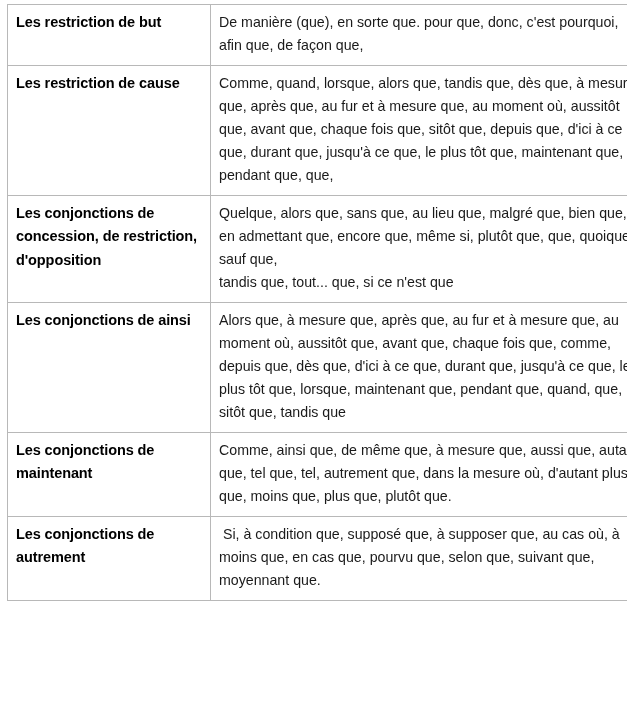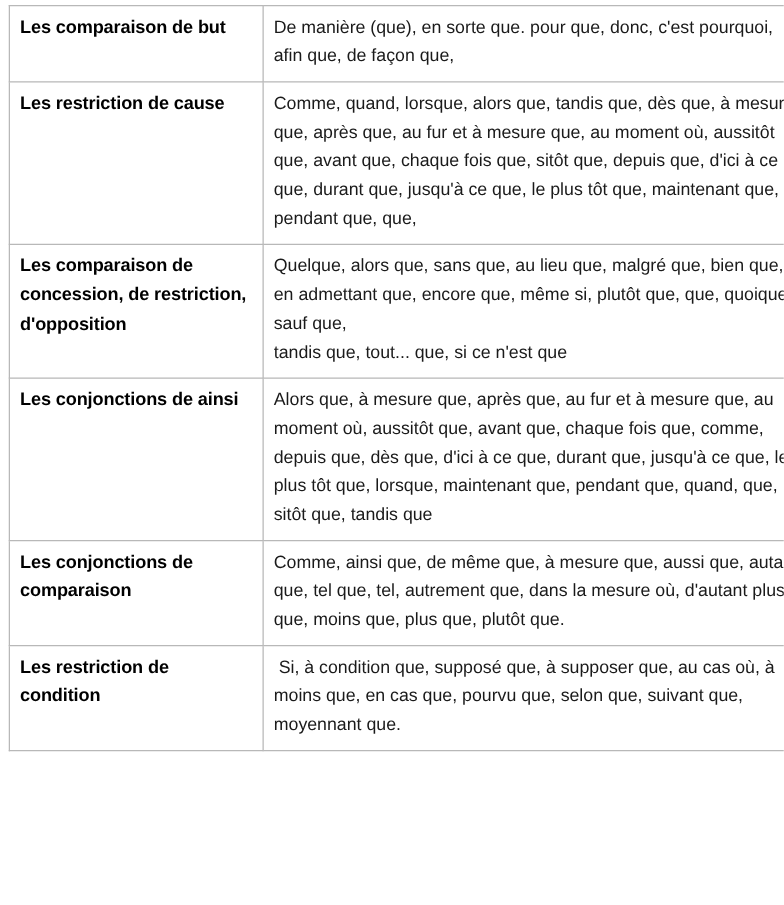--- a/index.html
+++ b/index.html
@@ -56,67 +56,67 @@
 </style>
 </head>
 <body>
 
 <div class="page">
   <table class="conj-table">
     <tbody>
 
       <tr>
         <td class="col-label">
-          <span class="cat-label">Les comparaison de but</span>
+          <span class="cat-label">Les restriction de but</span>
         </td>
         <td class="col-items">
           <span class="cat-items">De manière (que), en sorte que. pour que, donc, c'est pourquoi, afin que, de façon que,</span>
         </td>
       </tr>
 
       <tr>
         <td class="col-label">
           <span class="cat-label">Les restriction de cause</span>
         </td>
         <td class="col-items">
           <span class="cat-items">Comme, quand, lorsque, alors que, tandis que, dès que, à mesure que, après que, au fur et à mesure que, au moment où, aussitôt que, avant que, chaque fois que, sitôt que, depuis que, d'ici à ce que, durant que, jusqu'à ce que, le plus tôt que, maintenant que, pendant que, que,</span>
         </td>
       </tr>
 
       <tr>
         <td class="col-label">
-          <span class="cat-label">Les comparaison de concession, de restriction, d'opposition</span>
+          <span class="cat-label">Les conjonctions de concession, de restriction, d'opposition</span>
         </td>
         <td class="col-items">
           <span class="cat-items">Quelque, alors que, sans que, au lieu que, malgré que, bien que, en admettant que, encore que, même si, plutôt que, que, quoique, sauf que,
 tandis que, tout... que, si ce n'est que</span>
         </td>
       </tr>
 
       <tr>
         <td class="col-label">
           <span class="cat-label">Les conjonctions de ainsi</span>
         </td>
         <td class="col-items">
           <span class="cat-items">Alors que, à mesure que, après que, au fur et à mesure que, au moment où, aussitôt que, avant que, chaque fois que, comme, depuis que, dès que, d'ici à ce que, durant que, jusqu'à ce que, le plus tôt que, lorsque, maintenant que, pendant que, quand, que, sitôt que, tandis que</span>
         </td>
       </tr>
 
       <tr>
         <td class="col-label">
-          <span class="cat-label">Les conjonctions de comparaison</span>
+          <span class="cat-label">Les conjonctions de maintenant</span>
         </td>
         <td class="col-items">
           <span class="cat-items">Comme, ainsi que, de même que, à mesure que, aussi que, autant que, tel que, tel, autrement que, dans la mesure où, d'autant plus que, moins que, plus que, plutôt que.</span>
         </td>
       </tr>
 
       <tr>
         <td class="col-label">
-          <span class="cat-label">Les restriction de condition</span>
+          <span class="cat-label">Les conjonctions de autrement</span>
         </td>
         <td class="col-items">
           <span class="cat-items"> Si, à condition que, supposé que, à supposer que, au cas où, à moins que, en cas que, pourvu que, selon que, suivant que, moyennant que.</span>
         </td>
       </tr>
 
     </tbody>
   </table>
 </div>
 

